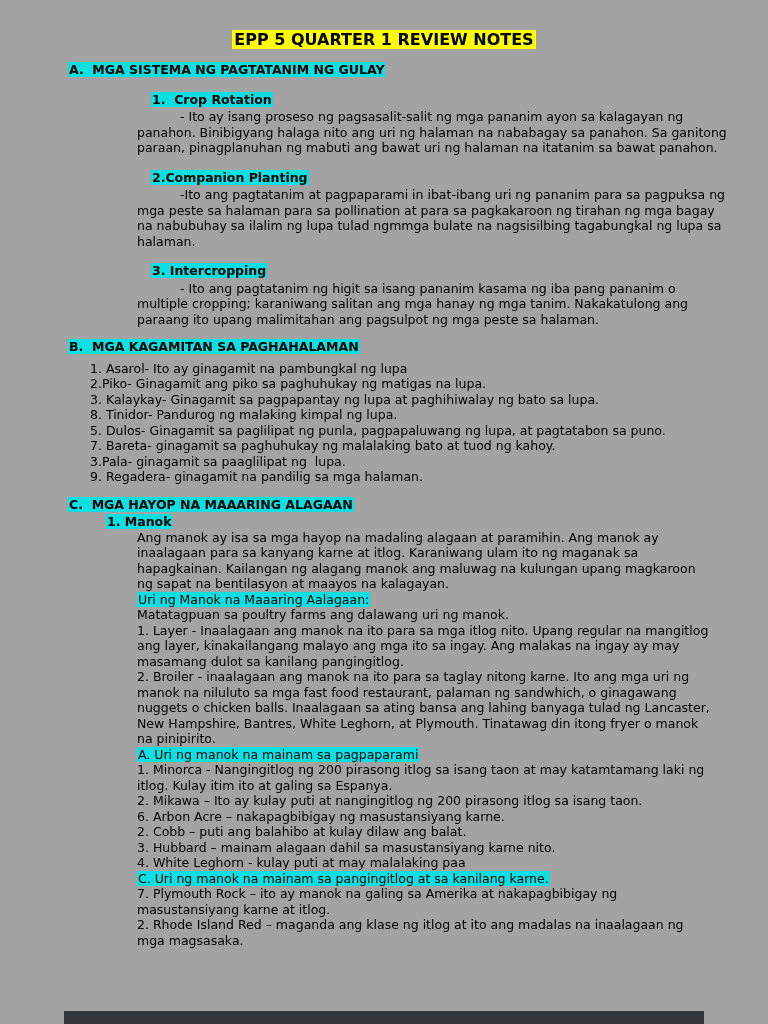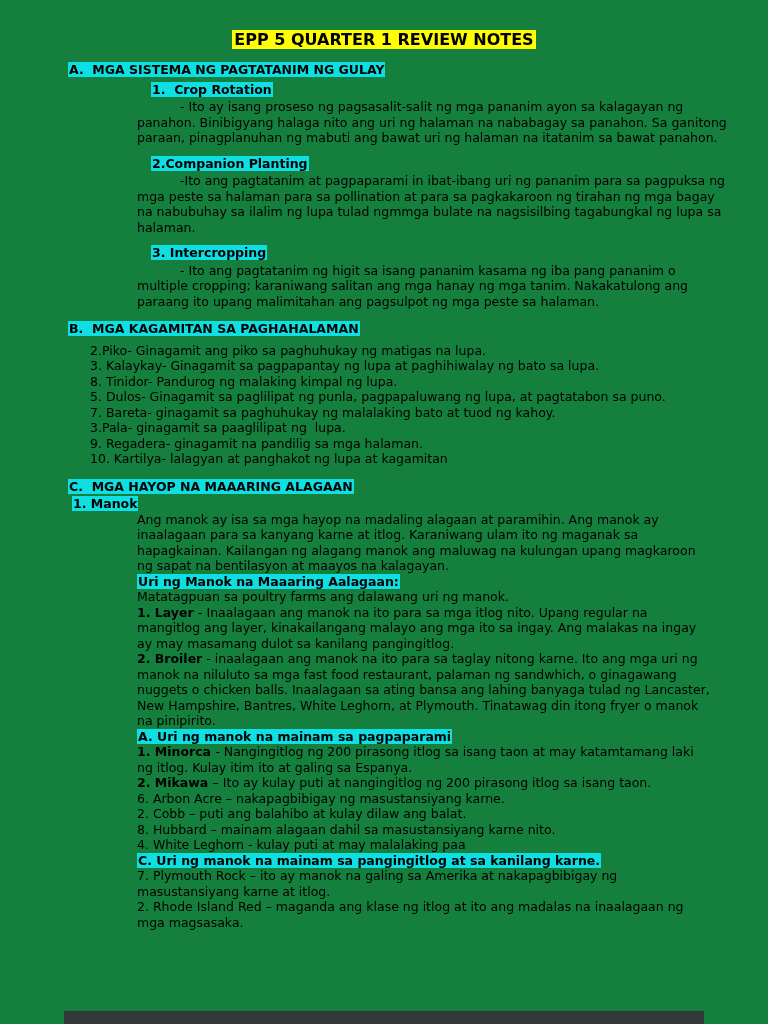--- a/index.html
+++ b/index.html
@@ -4,21 +4,21 @@
 <style>
   html, body {
     margin: 0;
     padding: 0;
     background: #ffffff;
   }
   .page {
     position: relative;
     width: 768px;
     height: 1024px;
-    background: #15803d;
+    background: #a3a3a3;
     overflow: hidden;
     color: #000000;
     font-family: "DejaVu Sans", "Liberation Sans", sans-serif;
     font-size: 12.5px;
     line-height: 15.5px;
   }
   .content {
     padding: 30px 40px 0 68px;
   }
   .doc-title {
@@ -31,43 +31,43 @@
   .hl-yellow {
     background: #ffff00;
     padding: 0 2px;
     white-space: pre-wrap;
   }
   .hl-cyan {
     background: #0ddfe3;
     padding: 0 1px;
     white-space: pre-wrap;
   }
-  .bold { font-weight: bold; }
+  .bold { font-weight: normal; }
   .sec-heading {
     font-weight: bold;
     margin: 12px 0 2px 0;
   }
   .sub-heading {
     font-weight: bold;
-    margin: 4px 0 2px 67px;
+    margin: 14px 0 2px 67px;
     padding-left: 16px;
   }
   .para {
     margin: 0 0 10px 69px;
     text-indent: 43px;
   }
   .tool-list {
     margin: 6px 0 4px 22px;
   }
   .tool-item {
     white-space: pre-wrap;
   }
   .c-sub {
     font-weight: bold;
-    margin: 0 0 0 4px;
+    margin: 0 0 0 38px;
   }
   .c-block {
     margin: 0 16px 0 69px;
   }
   .page-gap {
     position: absolute;
     left: 64px;
     right: 64px;
     bottom: 0;
     height: 13px;
@@ -101,28 +101,28 @@
     <div class="sub-heading">
       <span class="hl-cyan">3. Intercropping</span>
     </div>
     <div class="para">- Ito ang pagtatanim ng higit sa isang pananim kasama ng iba pang pananim o multiple cropping; karaniwang salitan ang mga hanay ng mga tanim. Nakakatulong ang paraang ito upang malimitahan ang pagsulpot ng mga peste sa halaman.</div>
 
     <div class="sec-heading">
       <span class="hl-cyan">B.  MGA KAGAMITAN SA PAGHAHALAMAN</span>
     </div>
 
     <div class="tool-list">
+      <div class="tool-item">1. Asarol- Ito ay ginagamit na pambungkal ng lupa</div>
       <div class="tool-item">2.Piko- Ginagamit ang piko sa paghuhukay ng matigas na lupa.</div>
       <div class="tool-item">3. Kalaykay- Ginagamit sa pagpapantay ng lupa at paghihiwalay ng bato sa lupa.</div>
       <div class="tool-item">8. Tinidor- Pandurog ng malaking kimpal ng lupa.</div>
       <div class="tool-item">5. Dulos- Ginagamit sa paglilipat ng punla, pagpapaluwang ng lupa, at pagtatabon sa puno.</div>
       <div class="tool-item">7. Bareta- ginagamit sa paghuhukay ng malalaking bato at tuod ng kahoy.</div>
       <div class="tool-item">3.Pala- ginagamit sa paaglilipat ng  lupa.</div>
       <div class="tool-item">9. Regadera- ginagamit na pandilig sa mga halaman.</div>
-      <div class="tool-item">10. Kartilya- lalagyan at panghakot ng lupa at kagamitan</div>
     </div>
 
     <div class="sec-heading">
       <span class="hl-cyan">C.  MGA HAYOP NA MAAARING ALAGAAN</span>
     </div>
 
     <div class="c-sub">
       <span class="hl-cyan">1. Manok</span>
     </div>
 
@@ -142,21 +142,21 @@
       <span class="hl-cyan bold">A. Uri ng manok na mainam sa pagpaparami</span>
     </div>
 
     <div class="c-block"><span class="bold">1. Minorca </span><span>- Nangingitlog ng 200 pirasong itlog sa isang taon at may katamtamang laki ng itlog. Kulay itim ito at galing sa Espanya.</span></div>
 
     <div class="c-block"><span class="bold">2. Mikawa </span><span>– Ito ay kulay puti at nangingitlog ng 200 pirasong itlog sa isang taon.</span></div>
 
 
     <div class="c-block">6. Arbon Acre – nakapagbibigay ng masustansiyang karne.</div>
     <div class="c-block">2. Cobb – puti ang balahibo at kulay dilaw ang balat.</div>
-    <div class="c-block">8. Hubbard – mainam alagaan dahil sa masustansiyang karne nito.</div>
+    <div class="c-block">3. Hubbard – mainam alagaan dahil sa masustansiyang karne nito.</div>
     <div class="c-block">4. White Leghorn - kulay puti at may malalaking paa</div>
 
     <div class="c-block">
       <span class="hl-cyan bold">C. Uri ng manok na mainam sa pangingitlog at sa kanilang karne.</span>
     </div>
 
     <div class="c-block">7. Plymouth Rock – ito ay manok na galing sa Amerika at nakapagbibigay ng masustansiyang karne at itlog.</div>
     <div class="c-block">2. Rhode Island Red – maganda ang klase ng itlog at ito ang madalas na inaalagaan ng mga magsasaka.</div>
 
   </div>

